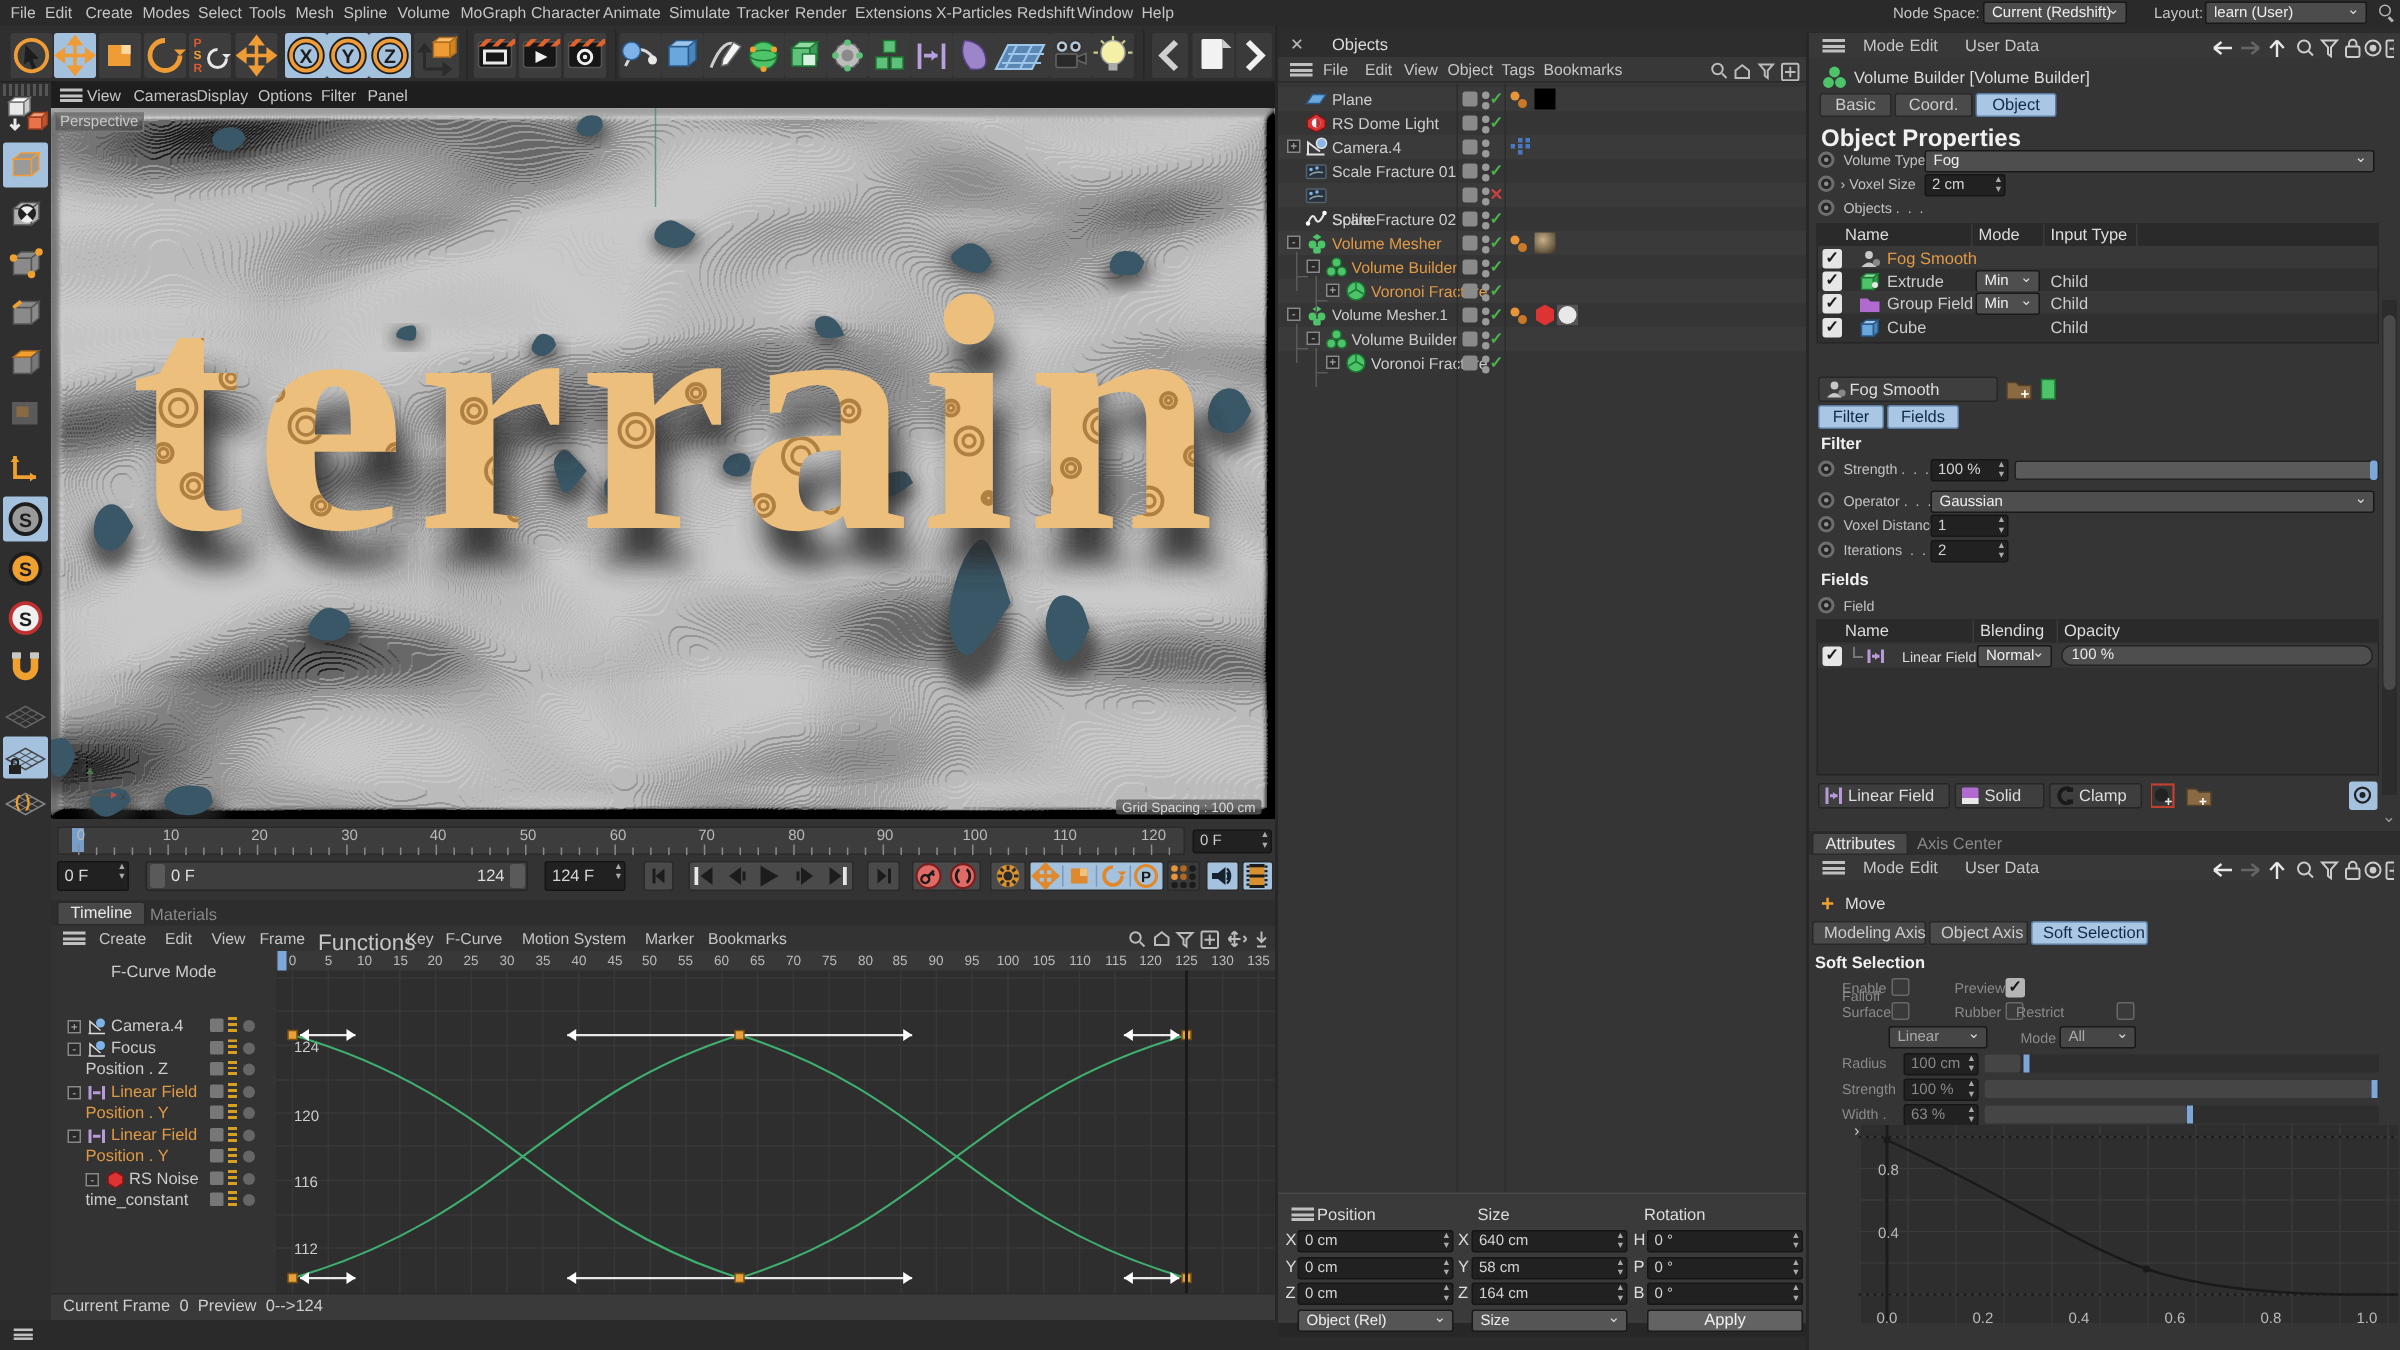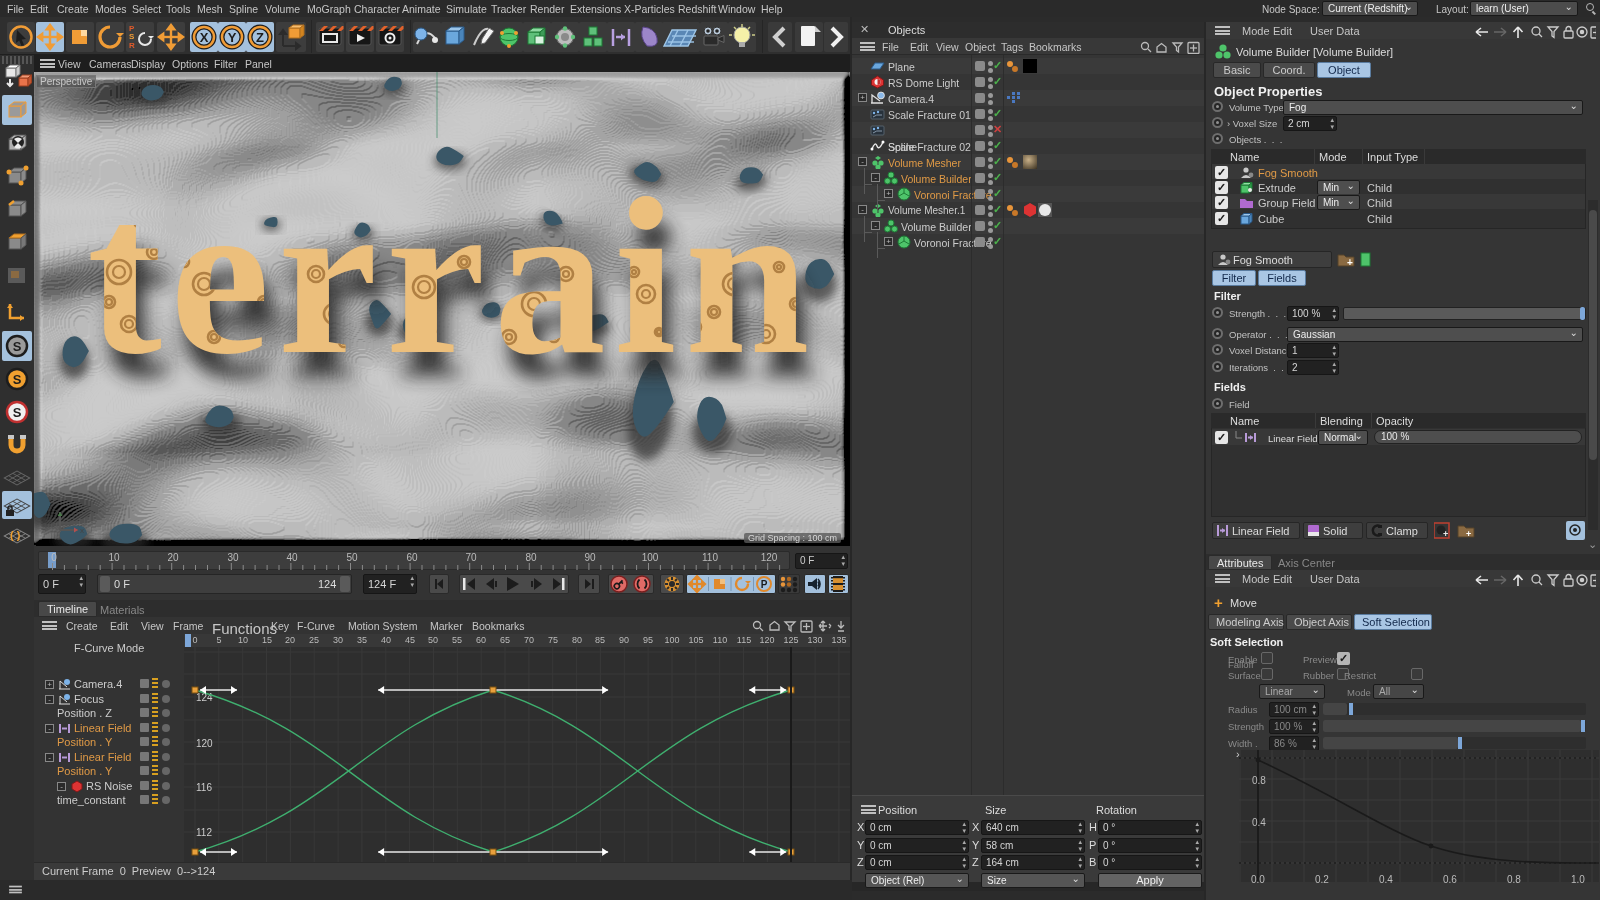--- a/index.html
+++ b/index.html
@@ -1292,21 +1292,21 @@
     </svg>
 <svg class="abs" style="left:1214px;top:43px" width="18" height="16">
       <circle cx="9" cy="5" r="3.6" fill="#4ec46a"></circle>
       <circle cx="5" cy="12" r="3.6" fill="#4ec46a"></circle>
       <circle cx="13" cy="12" r="3.6" fill="#4ec46a"></circle>
     </svg>
 <div class="t" style="left:1236px;top:46px;color:#ddd;font-size:11px">Volume Builder [Volume Builder]</div>
 <div class="gtab" style="left:1213px;top:62px;width:48px;text-align:center">Basic</div>
 <div class="gtab" style="left:1263px;top:62px;width:52px;text-align:center">Coord.</div>
 <div class="btab" style="left:1317px;top:62px;width:54px;text-align:center">Object</div>
-<div class="t" style="left:1214px;top:84px;color:#f0f0f0;font-weight:bold;font-size:13px">Object Properties</div>
+<div class="t" style="left:1214px;top:84px;color:#f0f0f0;font-weight:bold;font-size:16px">Object Properties</div>
 <div class="radio" style="left:1212px;top:101px"></div>
 <div class="lb" style="left:1229px;top:102px">Volume Type</div>
 <div class="drop" style="left:1283px;top:100px;width:300px;background:#4e4e4e">Fog</div>
 <div class="radio" style="left:1212px;top:117px"></div>
 <div class="lb" style="left:1227px;top:118px">›&nbsp;Voxel Size</div>
 <div class="inp spin2" style="left:1283px;top:116px;width:54px">2 cm</div>
 <div class="radio" style="left:1212px;top:133px"></div>
 <div class="lb" style="left:1229px;top:134px">Objects&nbsp;.&nbsp;&nbsp;.&nbsp;&nbsp;.</div>
 <div class="abs" style="left:1211px;top:149px;width:375px;height:80px;background:#303030;border:1px solid #262626"></div>
 <div class="abs" style="left:1211px;top:149px;width:375px;height:15px;background:#2a2a2a"></div>
@@ -1508,21 +1508,21 @@
     <div class="inp spin2" style="left:1269px;top:702px;width:50px;color:#888">100 cm</div>
     <div class="abs" style="left:1323px;top:703px;width:263px;height:12px;background:#2e2e2e;border-radius:2px"></div>
     <div class="abs" style="left:1323px;top:703px;width:24px;height:12px;background:#454545;border-radius:2px"></div>
     <div class="abs" style="left:1349px;top:703px;width:4px;height:12px;background:#7da7d9"></div>
 <div class="lb" style="left:1228px;top:721px;color:#8a8a8a">Strength</div>
     <div class="inp spin2" style="left:1269px;top:719px;width:50px;color:#888">100 %</div>
     <div class="abs" style="left:1323px;top:720px;width:263px;height:12px;background:#2e2e2e;border-radius:2px"></div>
     <div class="abs" style="left:1323px;top:720px;width:258px;height:12px;background:#454545;border-radius:2px"></div>
     <div class="abs" style="left:1581px;top:720px;width:4px;height:12px;background:#7da7d9"></div>
 <div class="lb" style="left:1228px;top:738px;color:#8a8a8a">Width .</div>
-    <div class="inp spin2" style="left:1269px;top:736px;width:50px;color:#888">86 %</div>
+    <div class="inp spin2" style="left:1269px;top:736px;width:50px;color:#888">63 %</div>
     <div class="abs" style="left:1323px;top:737px;width:263px;height:12px;background:#2e2e2e;border-radius:2px"></div>
     <div class="abs" style="left:1323px;top:737px;width:135px;height:12px;background:#454545;border-radius:2px"></div>
     <div class="abs" style="left:1458px;top:737px;width:4px;height:12px;background:#7da7d9"></div>
 <div class="abs" style="left:1239px;top:750px;width:360px;height:132px">
       <svg width="360" height="132" xmlns="http://www.w3.org/2000/svg">
         <rect width="360" height="132" fill="#2e2e2e"></rect>
         <line x1="1" y1="0" x2="1" y2="132" stroke="#3a3a3a"></line>
         <line x1="33" y1="0" x2="33" y2="132" stroke="#3a3a3a"></line>
         <line x1="65" y1="0" x2="65" y2="132" stroke="#3a3a3a"></line>
         <line x1="97" y1="0" x2="97" y2="132" stroke="#3a3a3a"></line>

